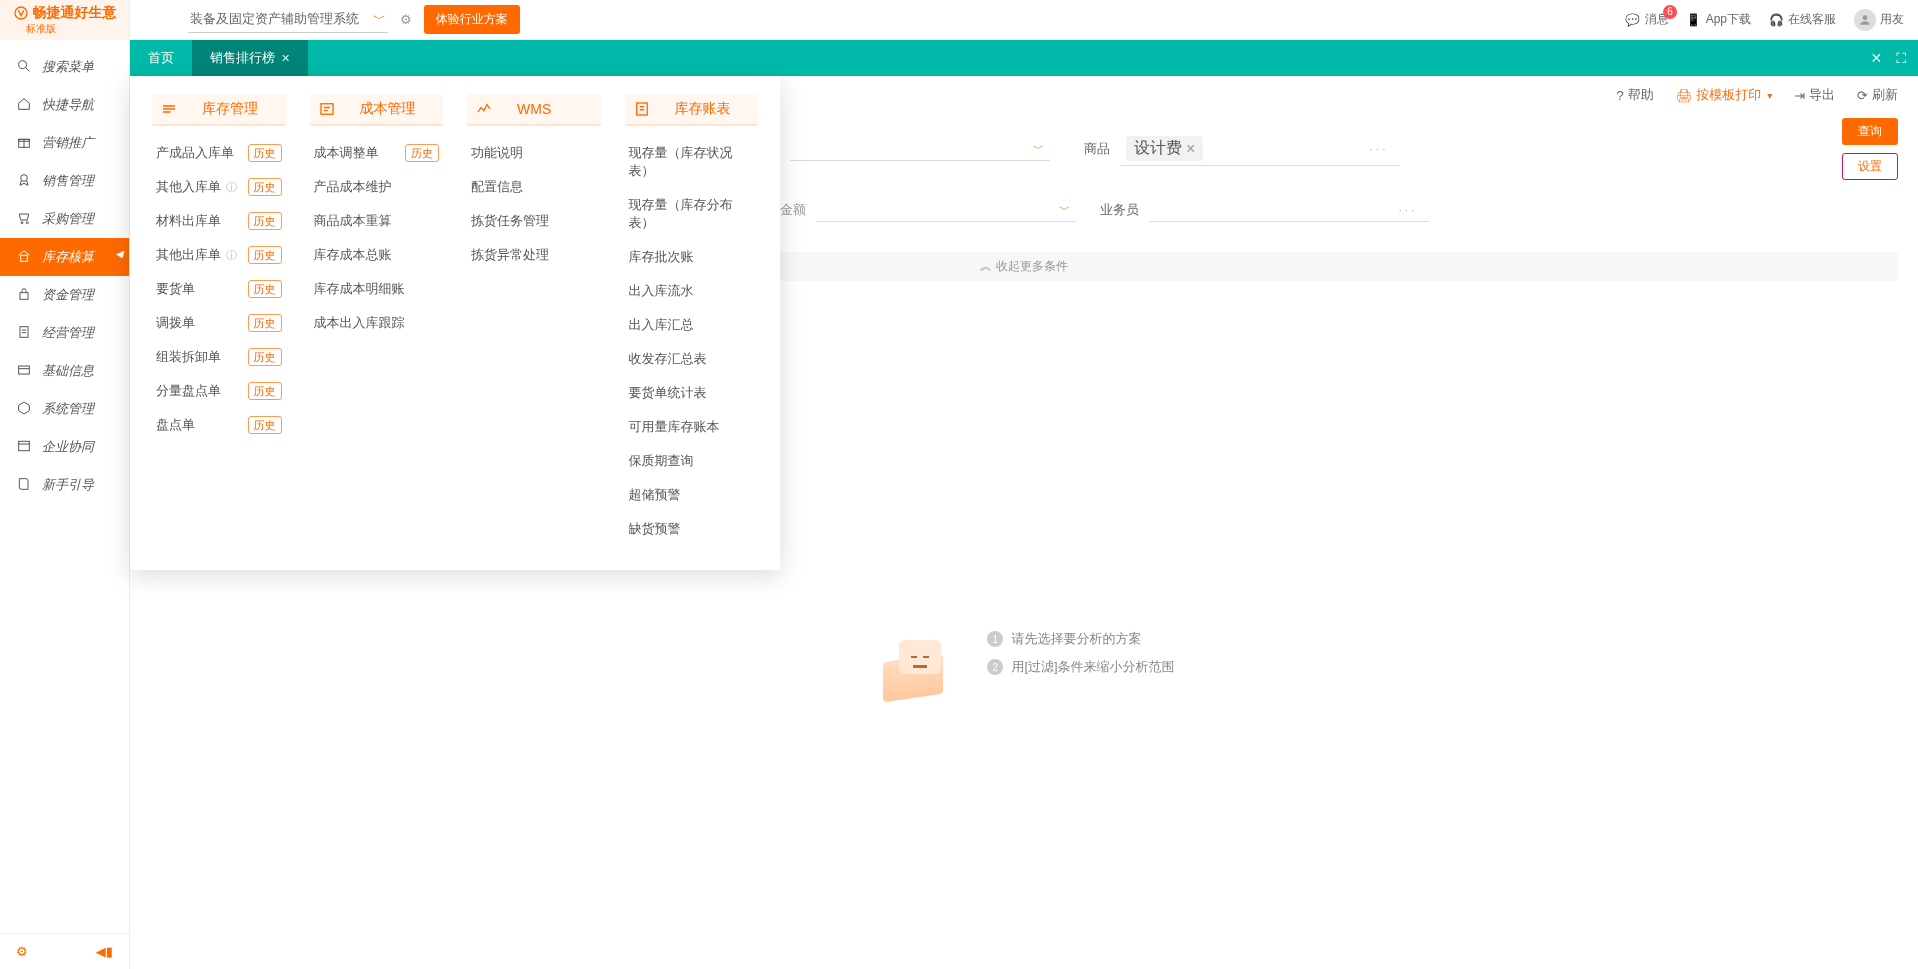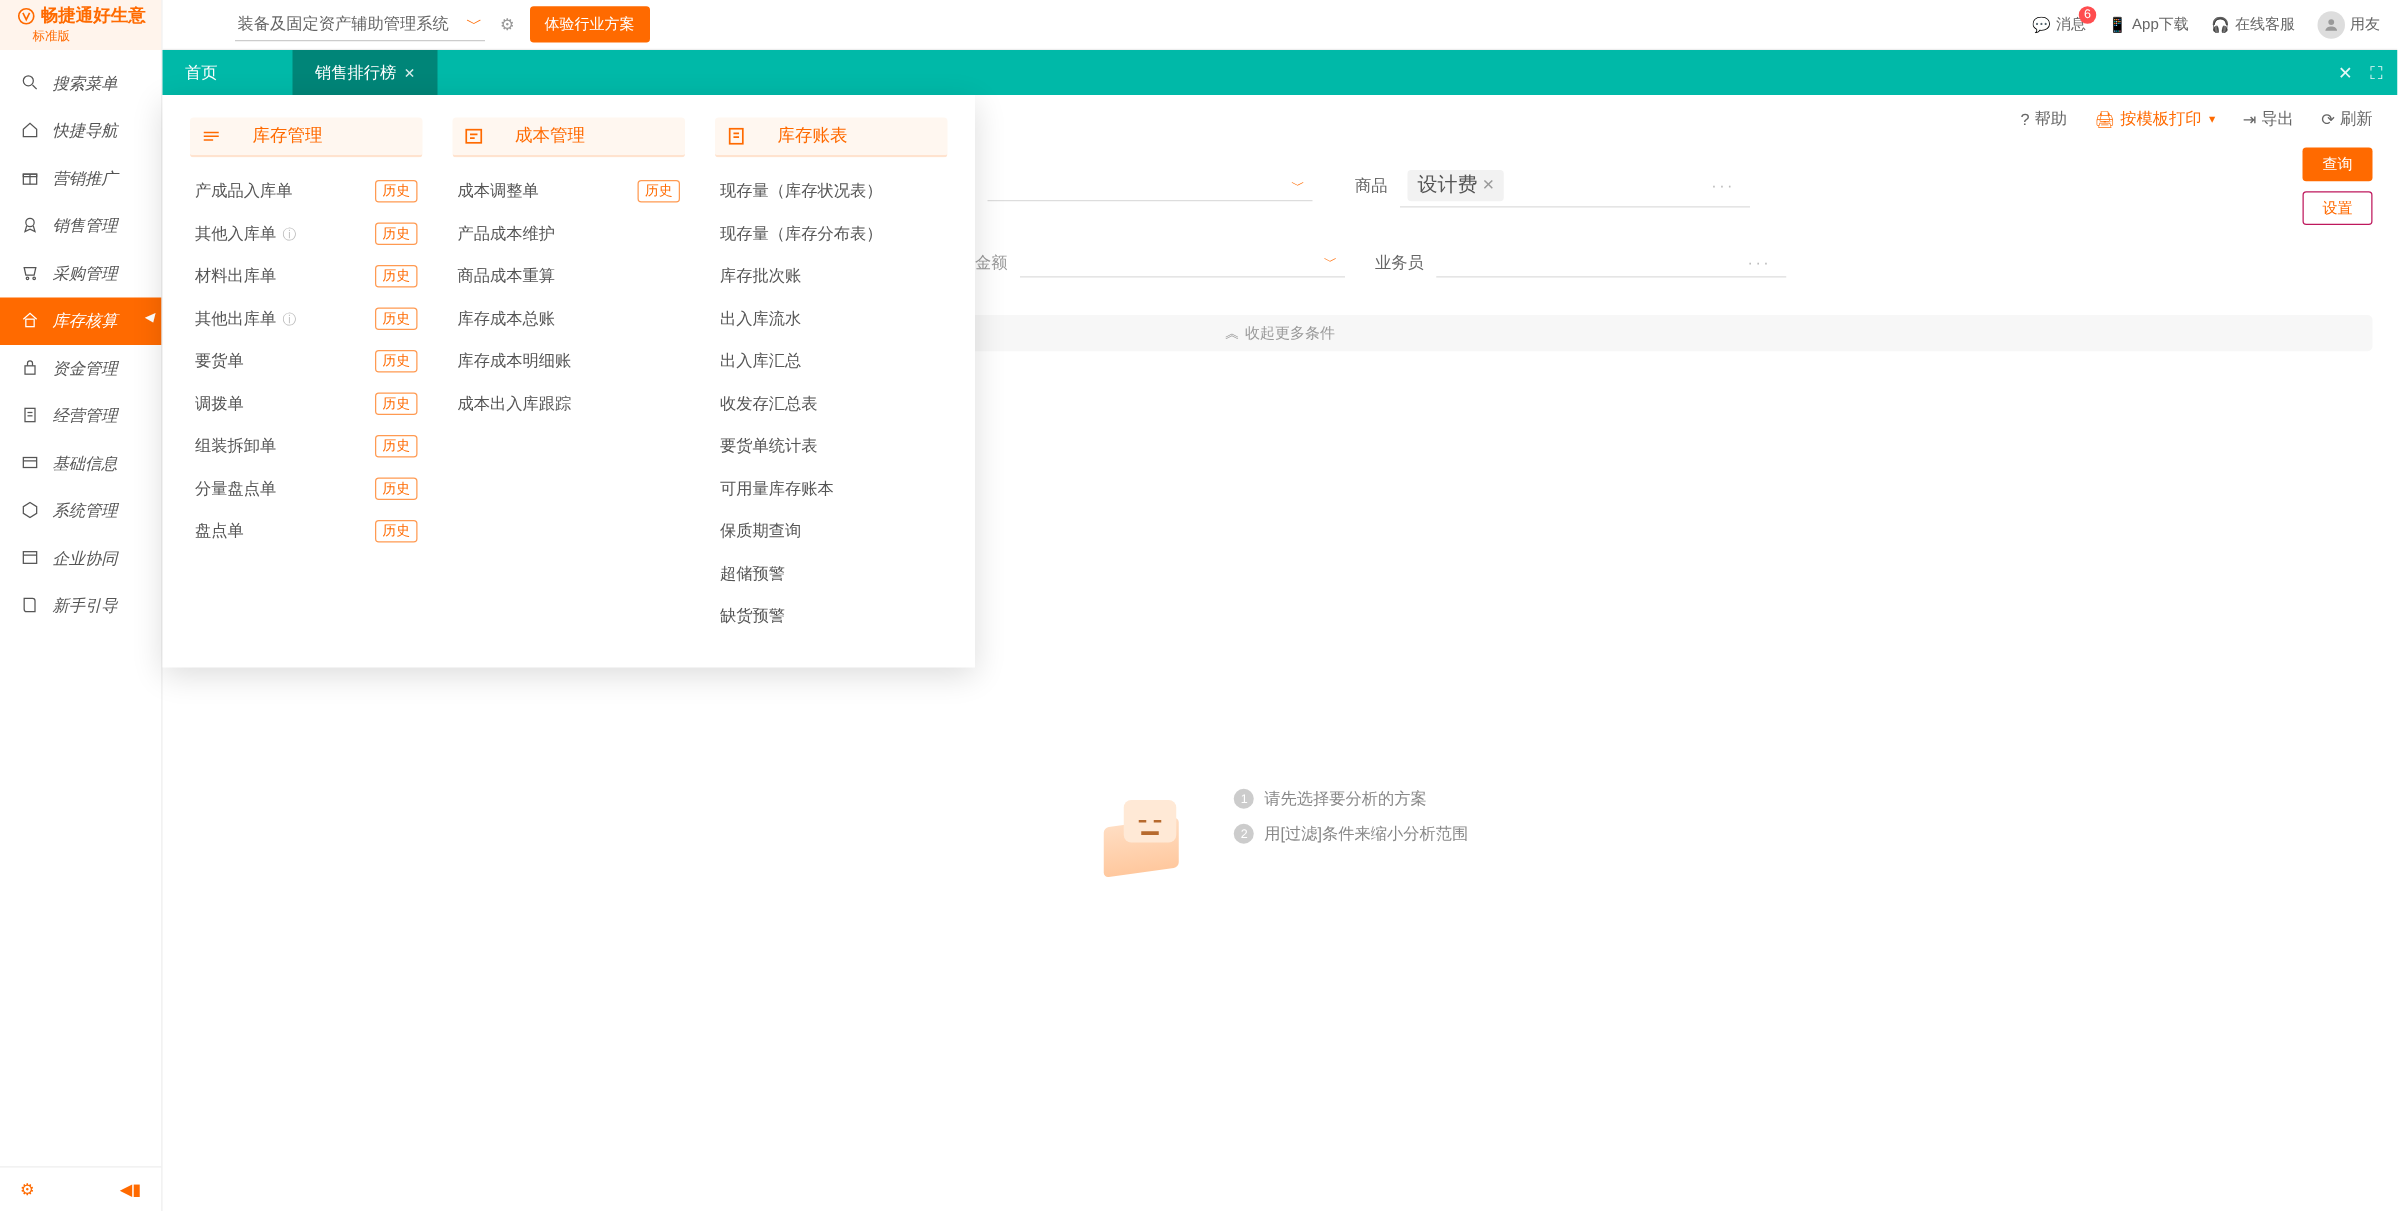--- a/index.html
+++ b/index.html
@@ -30,21 +30,21 @@
 .gear { color: #999; cursor: pointer; }
 .btn-orange { background: #ff6a00; color: #fff; border: none; border-radius: 3px; padding: 6px 12px; cursor: pointer; font-size: 12px; }
 .topbar-right { margin-left: auto; display: flex; align-items: center; gap: 18px; color: #666; font-size: 12px; }
 .tb-item { display: flex; align-items: center; gap: 4px; cursor: pointer; position: relative; }
 .badge { position: absolute; top: -6px; right: -8px; background: #ff4d4f; color: #fff; border-radius: 8px; font-size: 10px; padding: 0 4px; line-height: 14px; }
 .avatar { width: 22px; height: 22px; border-radius: 50%; background: #ddd; display: flex; align-items: center; justify-content: center; }
 
 
 .tabs-bar { height: 36px; background: #00b9a8; display: flex; align-items: center; color: #fff; position: relative; }
 .tab { padding: 0 18px; height: 100%; display: flex; align-items: center; gap: 6px; cursor: pointer; font-size: 13px; }
-.tab.active { background: #008578; margin-left: 42px; }
+.tab.active { background: #008578; }
 .tab .close { font-size: 11px; opacity: .85; }
 .tabs-right { margin-left: auto; display: flex; gap: 14px; padding-right: 12px; }
 .tabs-right span { cursor: pointer; font-size: 14px; opacity: .9; }
 
 
 .toolbar { display: flex; justify-content: flex-end; align-items: center; gap: 22px; padding: 10px 20px; color: #666; font-size: 13px; }
 .toolbar .link { display: flex; align-items: center; gap: 4px; cursor: pointer; }
 .toolbar .link.orange { color: #ff6a00; }
 
 
@@ -404,20 +404,40 @@
       <div class="mega-item">
         <span>库存成本明细账</span>
       </div>
       <div class="mega-item">
         <span>成本出入库跟踪</span>
       </div>
     </div>
     <div class="mega-col">
       <div class="mega-head">
         <svg viewBox="0 0 24 24">
+          <path d="M4 16l4-6 4 4 4-8 4 6"></path>
+        </svg>
+        <span>WMS</span>
+      </div>
+      <div class="mega-item">
+        <span>功能说明</span>
+      </div>
+      <div class="mega-item">
+        <span>配置信息</span>
+      </div>
+      <div class="mega-item">
+        <span>拣货任务管理</span>
+      </div>
+      <div class="mega-item">
+        <span>拣货异常处理</span>
+      </div>
+    </div>
+    <div class="mega-col">
+      <div class="mega-head">
+        <svg viewBox="0 0 24 24">
           <rect x="5" y="4" width="14" height="16"></rect>
           <path d="M9 9h6M9 13h6"></path>
         </svg>
         <span>库存账表</span>
       </div>
       <div class="mega-item">
         <span>现存量（库存状况表）</span>
       </div>
       <div class="mega-item">
         <span>现存量（库存分布表）</span>

